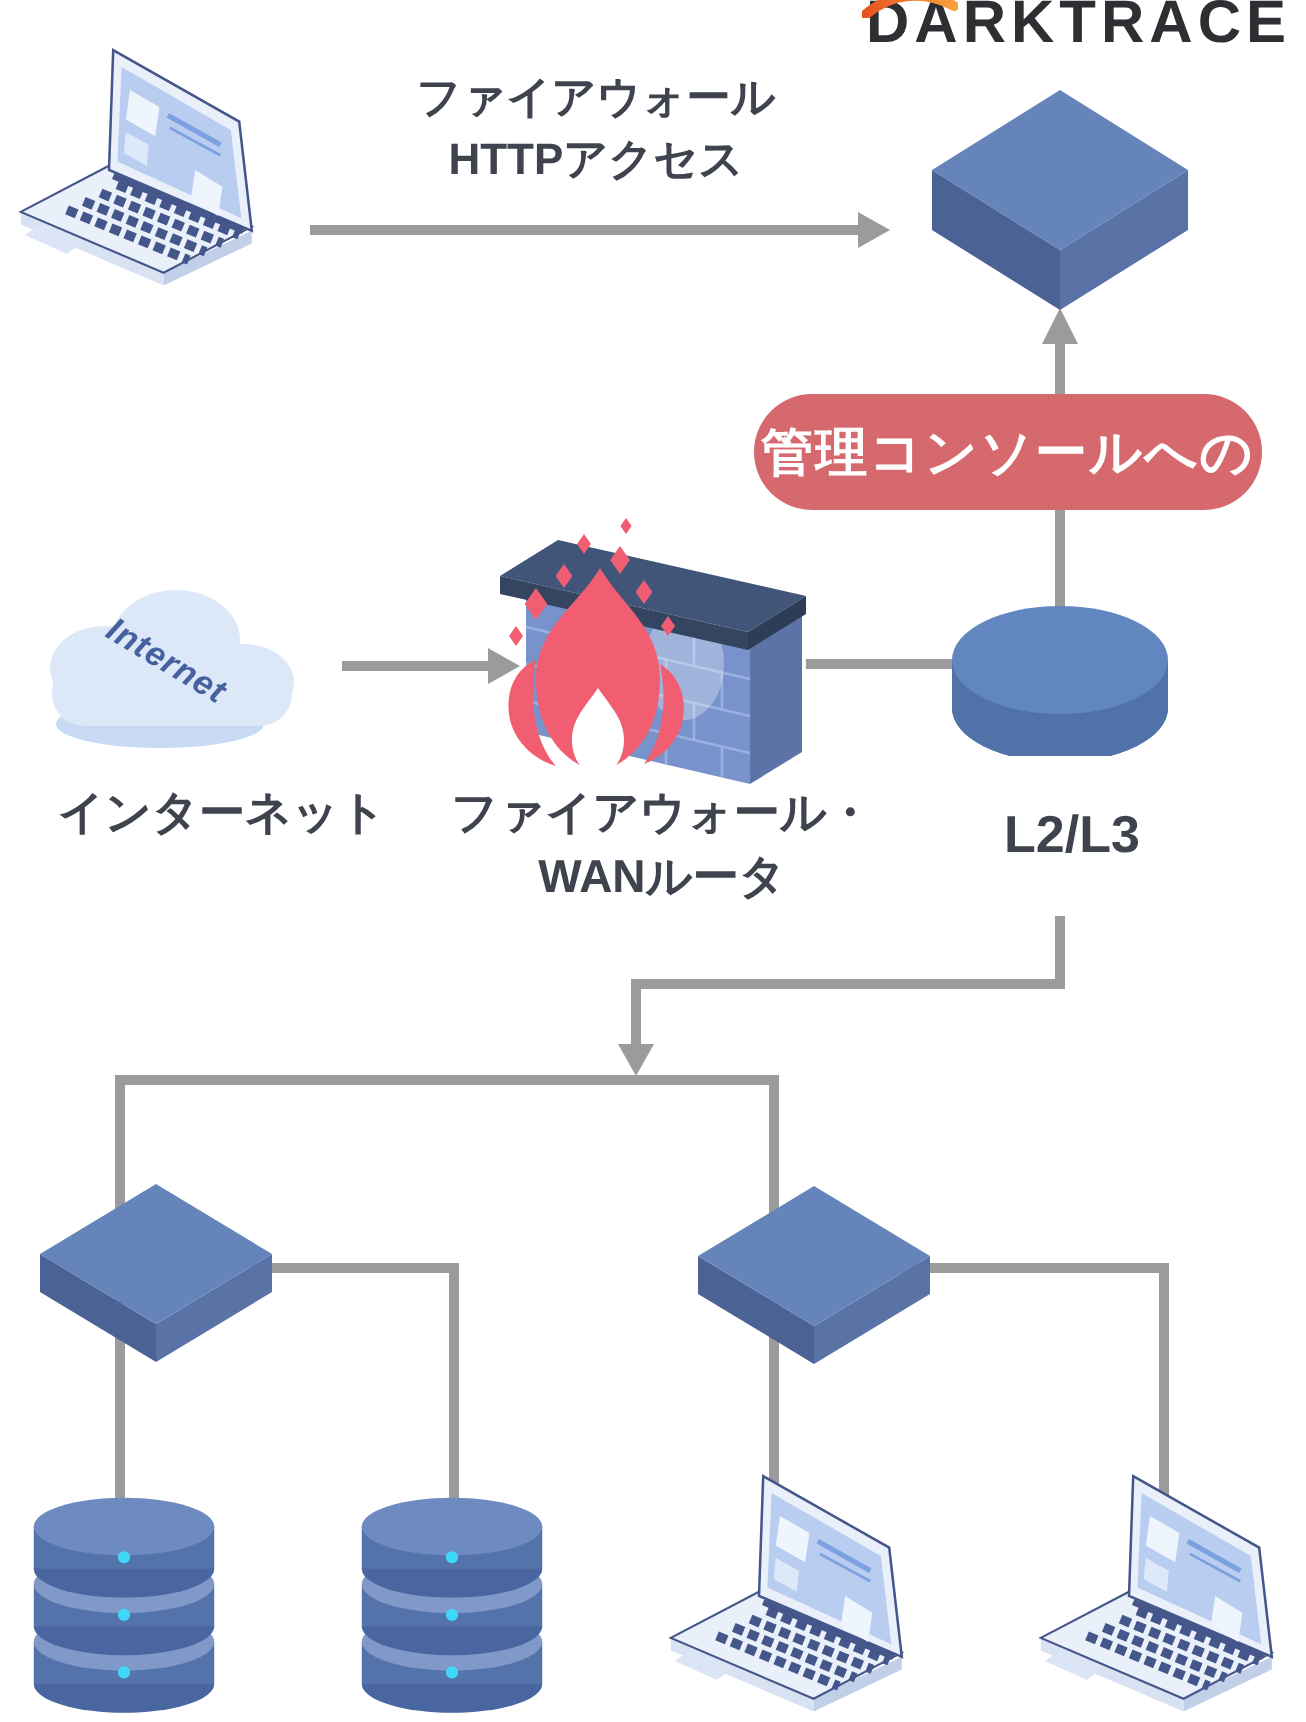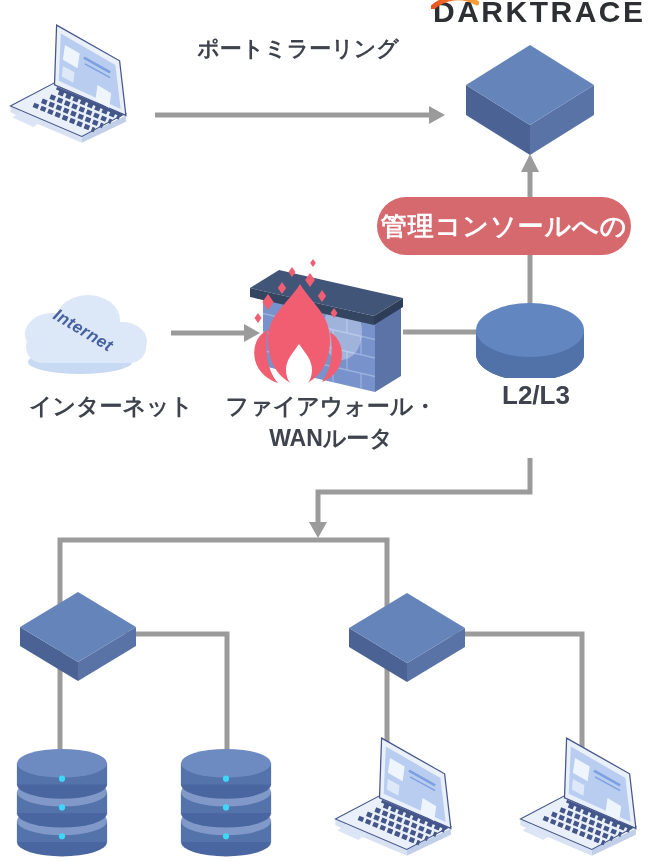--- a/index.html
+++ b/index.html
@@ -15,21 +15,21 @@
   .conn{stroke:var(--connector-gray,#9b9b9b);stroke-width:5;fill:none;}
   .ah{fill:var(--connector-gray,#9b9b9b);}
   .db-body{fill:#5373aa;} .db-rim{fill:#8099c9;} .db-top{fill:#6e8bc1;} .db-shadow{fill:#4a66a0;}
   .led{fill:var(--led-cyan,#3fd7f7);}
   .jp{position:absolute;font-weight:bold;color:var(--text-dark,#3e434d);text-align:center;}
   .label-http{left:158px;top:33px;width:280px;font-size:22px;line-height:1.42;}
   .label-internet{left:21px;top:391px;width:180px;font-size:23px;}
   .label-firewall{left:200px;top:391px;width:262px;font-size:23px;line-height:1.38;}
   .core-box{
     position:absolute;left:440px;top:378px;width:192px;height:80px;
-    background:#ffffff;display:flex;flex-direction:row;justify-content:center;
+    background:#ffffff;display:flex;flex-direction:column;justify-content:center;
     font-size:26px;line-height:1.35;
   }
   .badge{
     position:absolute;left:377px;top:197px;width:254px;height:58px;
     background:var(--accent-red,#d5696e);border-radius:29px;
     display:flex;align-items:center;justify-content:center;
     color:#ffffff;font-weight:bold;font-size:26px;letter-spacing:1px;
   }
   .logo{
     position:absolute;left:433px;top:-5px;
@@ -163,21 +163,22 @@
     <defs>
       <linearGradient id="sw" x1="0" y1="0" x2="1" y2="0">
         <stop offset="0" stop-color="#e8531f"></stop>
           <stop offset="1" stop-color="#f9a03c"></stop>
       </linearGradient>
     </defs>
     <path d="M1,8 C14,-4 32,-5 46,3" stroke="url(#sw)" stroke-width="5" stroke-linecap="round" fill="none"></path>
   </svg>
 
   <div class="jp label-http">
-    <div>ポートミラーリング</div>
+    <div>ファイアウォール</div>
+    <div>HTTPアクセス</div>
   </div>
 
   <div class="badge">
     <span>管理コンソールへの</span>
   </div>
 
   <div class="jp label-internet">
     <div>インターネット</div>
   </div>
 

